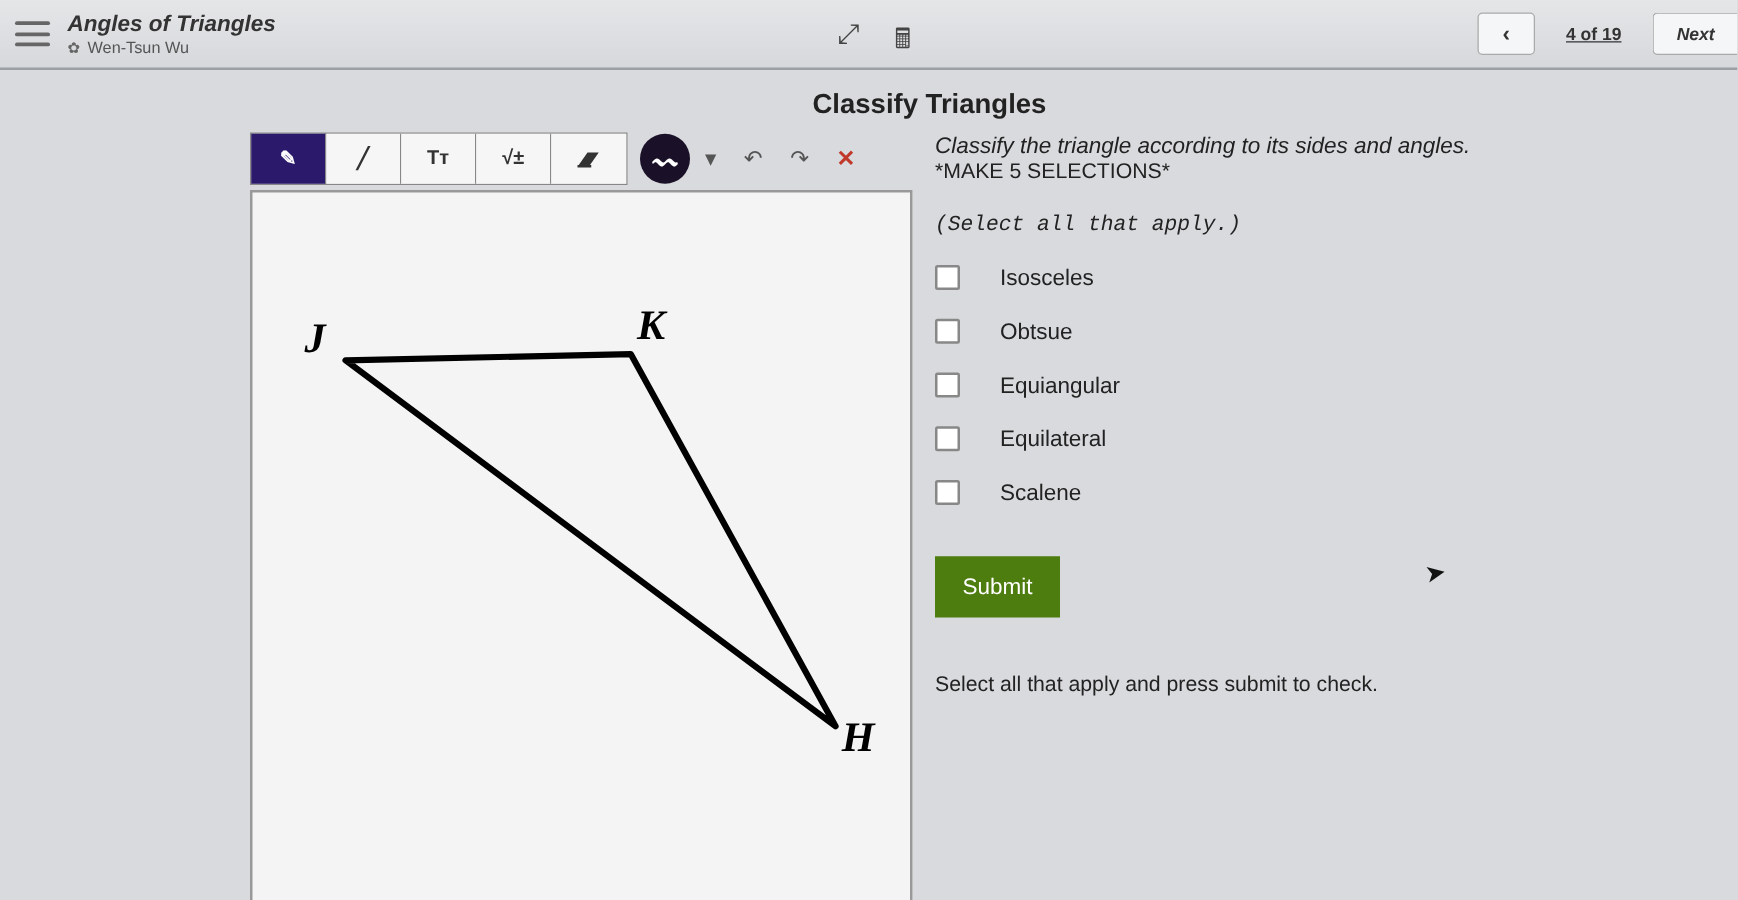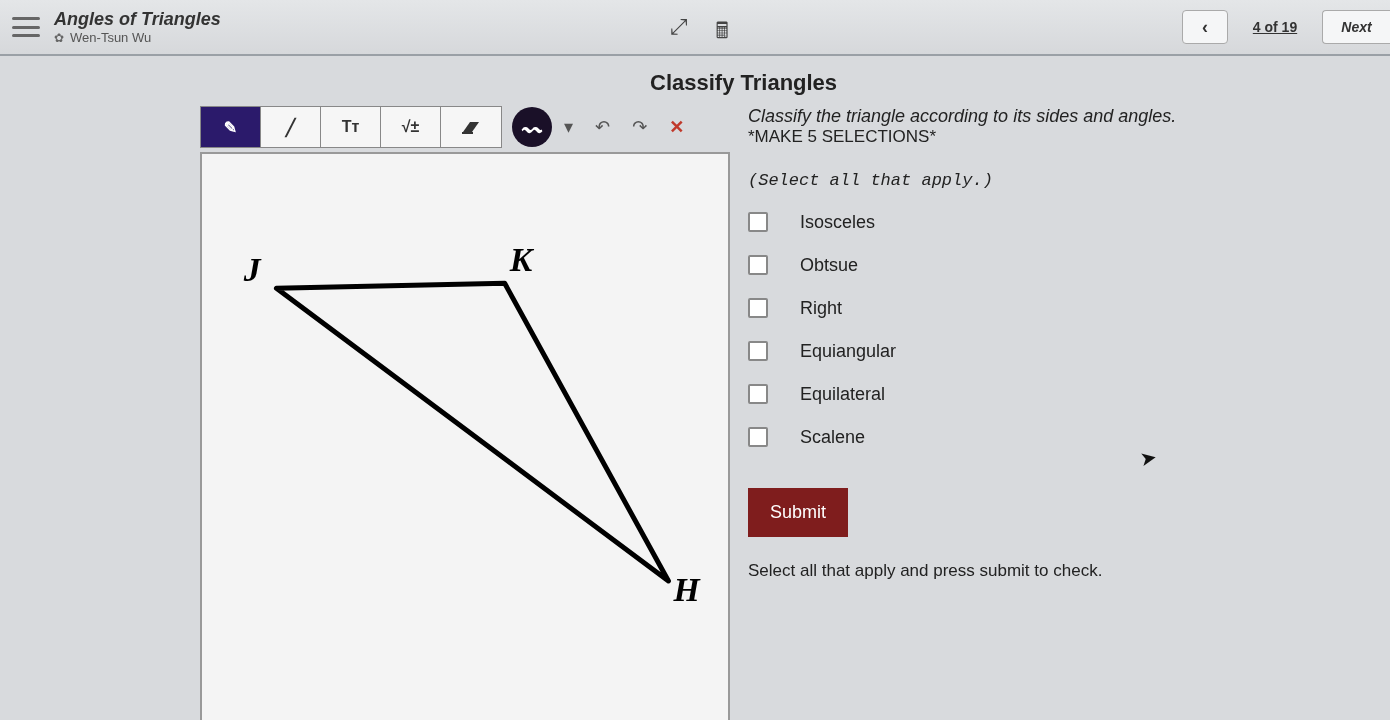--- a/index.html
+++ b/index.html
@@ -88,23 +88,23 @@
   .instruction{font-size:18px;color:#222;font-style:italic;}
   .make2{font-size:17px;color:#222;margin-bottom:24px;}
   .select-hint{font-size:17px;font-style:italic;color:#222;margin-bottom:22px;font-family:Liberation Mono, monospace;}
   .options{display:flex;flex-direction:column;gap:22px;margin-bottom:40px;}
   .option{display:flex;gap:32px;cursor:pointer;}
   .checkbox{
     width:20px;height:20px;border:2px solid #888;background:#fff;border-radius:2px;flex-shrink:0;
   }
   .option-label{font-size:18px;color:#222;}
   .submit-btn{
-    background:#7f1d1d;color:#fff;border:none;
+    background:#4d7c0f;color:#fff;border:none;
     padding:14px 22px;font-size:18px;cursor:pointer;
-    margin-bottom:24px;
+    margin-bottom:44px;
   }
   .footer-hint{font-size:17px;color:#222;}
   
   .cursor-pointer{
     position:absolute;left:1140px;top:390px;font-size:20px;color:#111;transform:rotate(-10deg);
   }
 </style>
 </head>
 <body>
 
@@ -174,24 +174,20 @@
       <label class="option">
         <span class="checkbox"></span>
         <span class="option-label">Isosceles</span>
       </label>
       <label class="option">
         <span class="checkbox"></span>
         <span class="option-label">Obtsue</span>
       </label>
       <label class="option">
         <span class="checkbox"></span>
-        <span class="option-label">Right</span>
-      </label>
-      <label class="option">
-        <span class="checkbox"></span>
         <span class="option-label">Equiangular</span>
       </label>
       <label class="option">
         <span class="checkbox"></span>
         <span class="option-label">Equilateral</span>
       </label>
       <label class="option">
         <span class="checkbox"></span>
         <span class="option-label">Scalene</span>
       </label>

